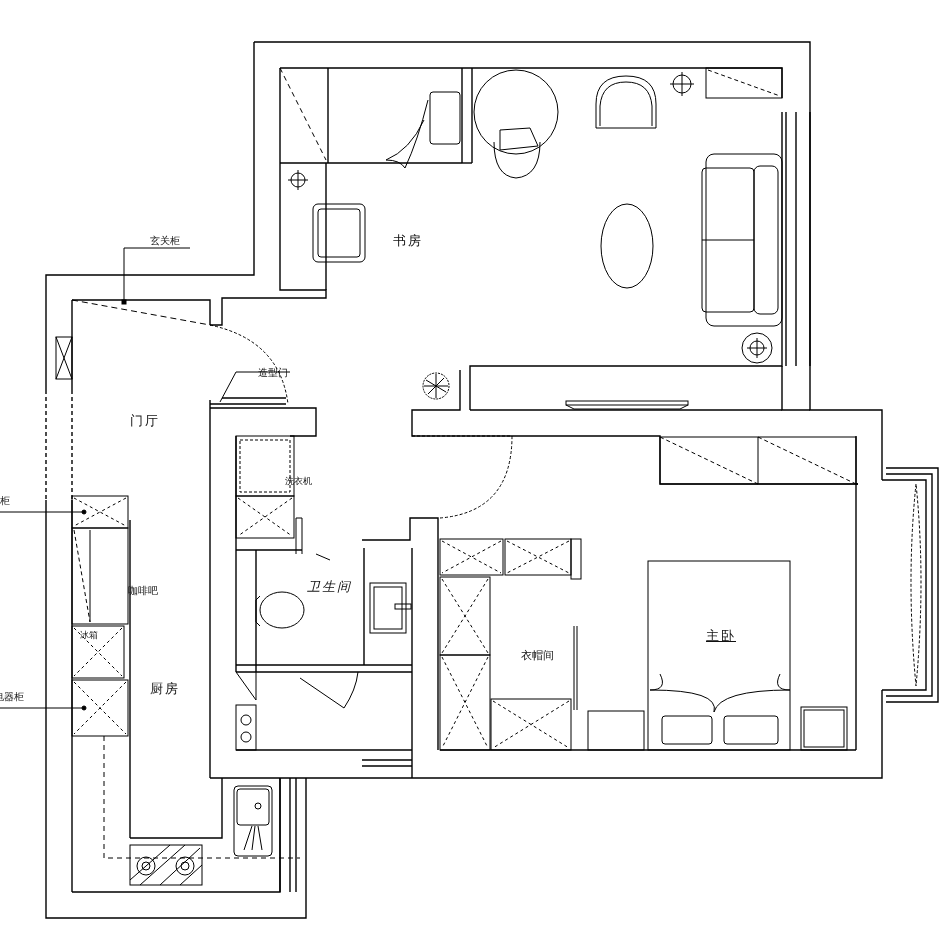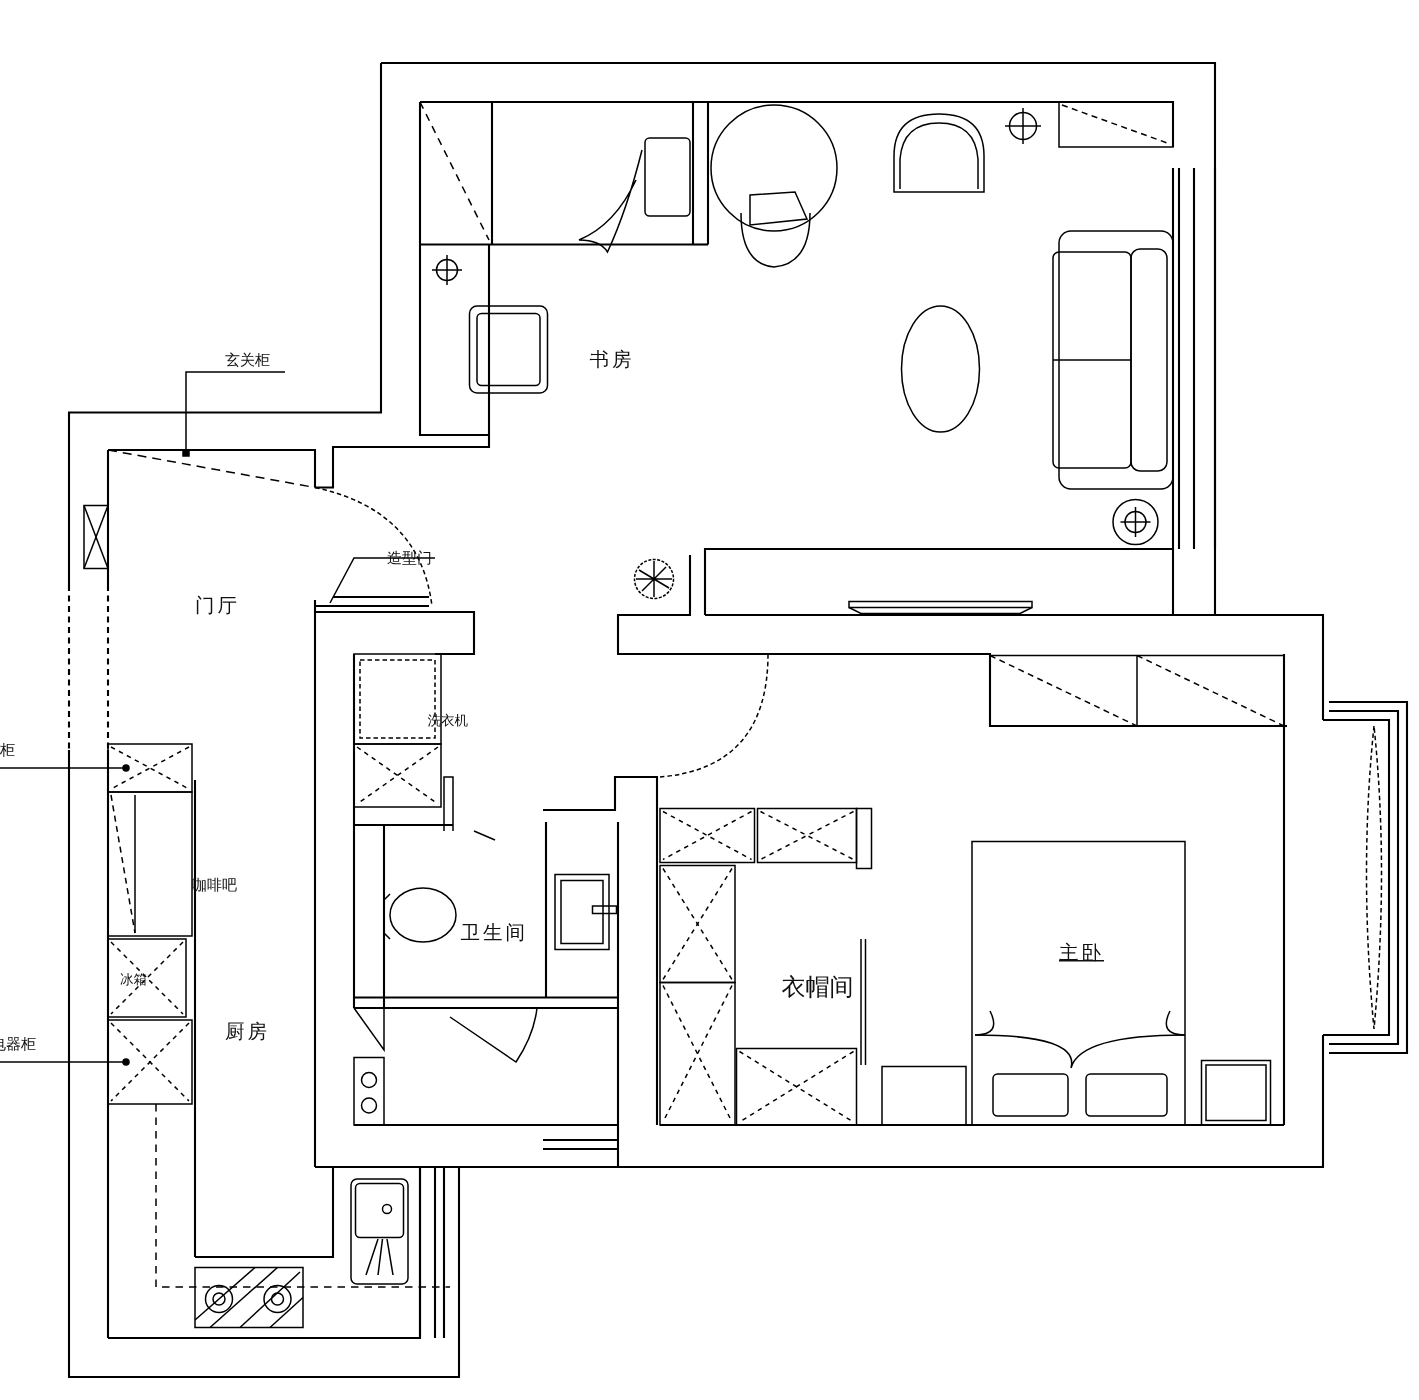--- a/index.html
+++ b/index.html
@@ -222,25 +222,25 @@
     <path d="M650,690 Q720,690 714,712 Q720,690 790,690"></path>
     <path d="M660,674 Q668,690 650,690 M780,674 Q772,690 790,690"></path>
     <rect x="662" y="716" width="50" height="28" rx="3"></rect>
     <rect x="724" y="716" width="54" height="28" rx="3"></rect>
     <rect x="801" y="707" width="46" height="43"></rect>
       <rect x="804" y="710" width="40" height="37"></rect>
   </g>
 </svg>
 
 <span class="lbl room" style="left:393px;top:234px;">书房</span>
-<span class="lbl room" style="left:130px;top:398px;">门厅</span>
-<span class="lbl room" style="left:307px;top:616px;">卫生间</span>
-<span class="lbl room" style="left:521px;top:650px;font-size:16px;letter-spacing:0;">衣帽间</span>
+<span class="lbl room" style="left:130px;top:414px;">门厅</span>
+<span class="lbl room" style="left:307px;top:580px;font-style:italic;">卫生间</span>
+<span class="lbl room" style="left:521px;top:650px;font-size:11px;letter-spacing:0;">衣帽间</span>
 <span class="lbl room" style="left:706px;top:629px;text-decoration:underline;">主卧</span>
 <span class="lbl room" style="left:150px;top:682px;">厨房</span>
 
 <span class="lbl sm" style="left:150px;top:236px;text-align:right;">玄关柜</span>
 <span class="lbl sm" style="left:258px;top:368px;">造型门</span>
 <span class="lbl sm" style="left:-10px;top:496px;">吊柜</span>
 <span class="lbl sm" style="left:94px;top:586px;padding-left:34px;">咖啡吧</span>
-<span class="lbl sm" style="left:80px;top:650px;font-size:9px;">冰箱</span>
+<span class="lbl sm" style="left:80px;top:631px;font-size:9px;">冰箱</span>
 <span class="lbl sm" style="left:-6px;top:692px;">电器柜</span>
 <span class="lbl sm" style="left:254px;top:477px;font-size:9px;margin-left:31px;">洗衣机</span>
 
 </body></html>

